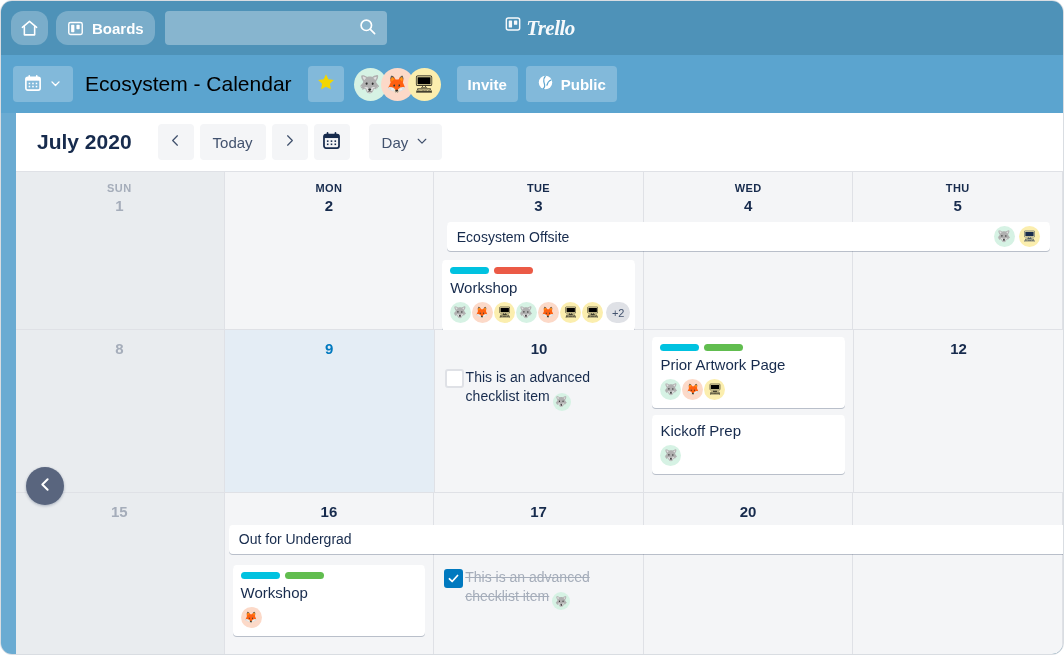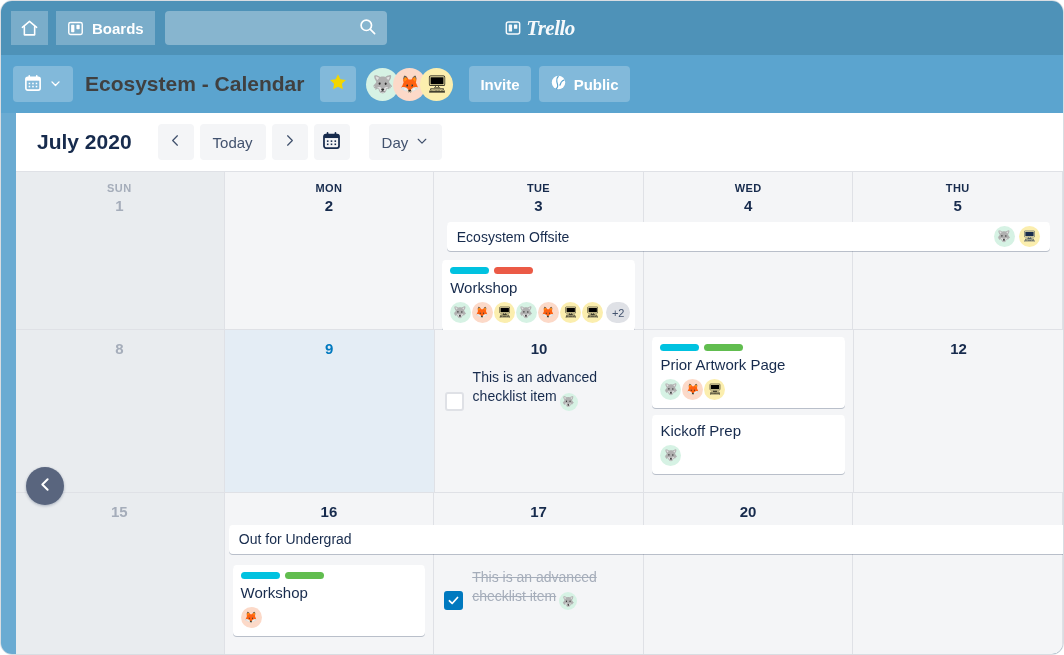--- a/index.html
+++ b/index.html
@@ -23,21 +23,21 @@
     height: 54px;
     background: #4e92b8;
     display: flex;
     align-items: center;
     padding: 0 10px;
     position: relative;
   }
   .nav-btn {
     height: 34px;
     background: rgba(255,255,255,0.25);
-    border-radius: 0;
+    border-radius: 12px;
     display: flex;
     align-items: center;
     gap: 8px;
     padding: 0 11px;
     color: #ffffff;
     font-size: 15px;
     font-weight: 700;
     cursor: pointer;
   }
   .nav-btn.icon-only { padding: 0 9px; }
@@ -69,21 +69,20 @@
     position: absolute;
     left: 0; right: 0;
     top: 0; bottom: 0;
     display: flex;
     align-items: center;
     justify-content: center;
     pointer-events: none;
   }
   .brand-inner {
     display: flex;
-    align-items: center;
     gap: 5px;
     pointer-events: auto;
     cursor: pointer;
     margin-left: 16px;
   }
   .brand-text {
     color: #ffffff;
     font-size: 21px;
     font-weight: 700;
     font-style: italic;
@@ -110,23 +109,23 @@
     gap: 7px;
     padding: 0 11px;
     color: #ffffff;
     font-size: 15px;
     font-weight: 700;
     cursor: pointer;
     white-space: nowrap;
     justify-content: flex-end;
   }
   .bb-title {
-    color: #404040;
+    color: #000000;
     font-size: 21px;
-    font-weight: 700;
+    font-weight: 400;
     padding: 0 8px 0 4px;
     cursor: pointer;
     white-space: nowrap;
   }
   .bb-star {
     width: 36px; height: 36px;
     background: rgba(255,255,255,0.24);
     border-radius: 4px;
     display: flex;
     align-items: center;
@@ -318,22 +317,22 @@
     color: #172b4d;
     cursor: pointer;
     z-index: 4;
   }
   .spanbar .sb-title { flex: 1; white-space: nowrap; overflow: hidden; text-overflow: ellipsis; }
   .spanbar .sb-members { display: flex; gap: 4px; align-items: center; }
 
   
   .checkitem {
     display: flex;
-    align-items: flex-end;
-    gap: 9px;
+    align-items: flex-start;
+    gap: 2px;
     padding: 3px 2px 0 2px;
     cursor: pointer;
   }
   .chk {
     width: 19px; height: 19px;
     border-radius: 3px;
     border: 2px solid #dfe1e6;
     background: #ffffff;
     flex-shrink: 0;
     margin-top: 1px;

